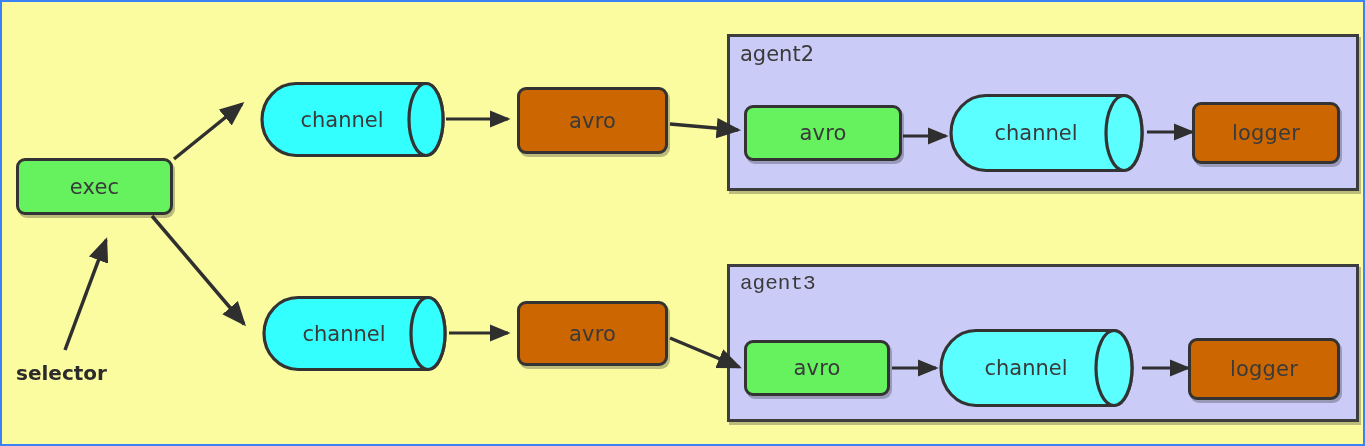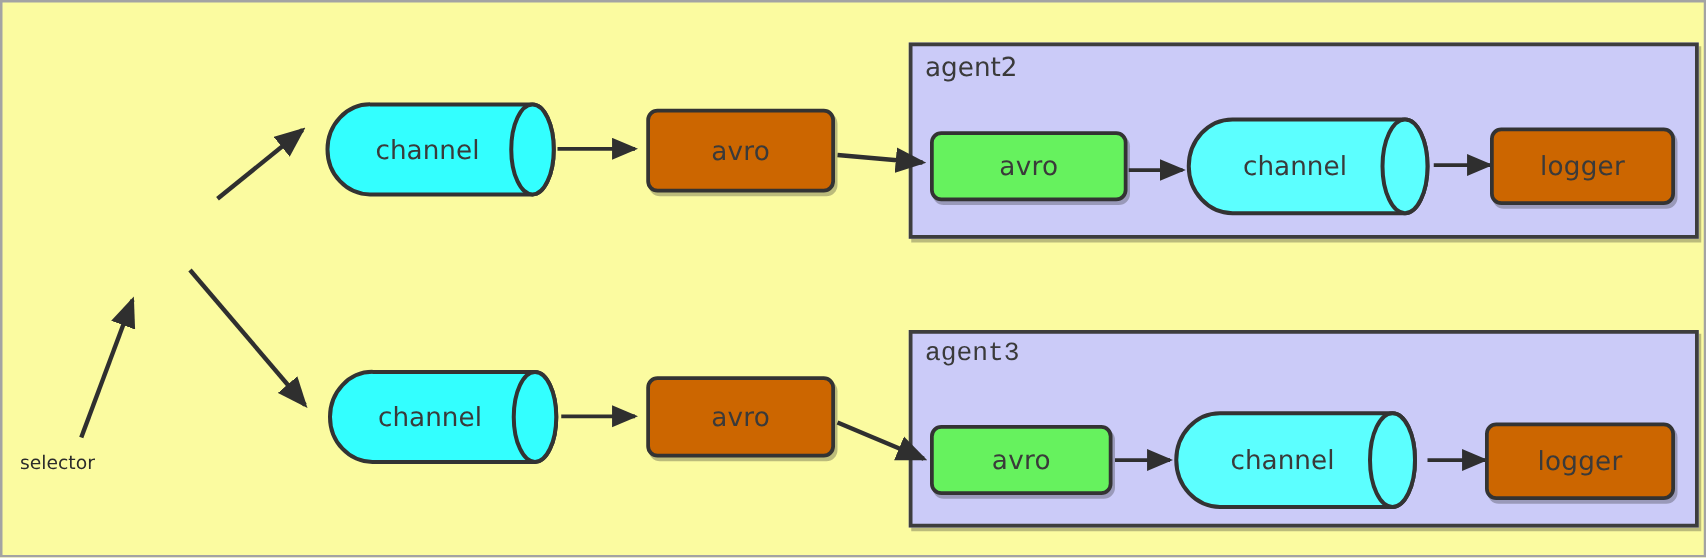--- a/index.html
+++ b/index.html
@@ -5,21 +5,21 @@
   html, body {
     margin: 0;
     padding: 0;
     background: #ffffff;
   }
   #canvas {
     position: relative;
     width: 1365px;
     height: 446px;
     background: #FBFBA0;
-    border: 2px solid #a3a3a3;
+    border: 2px solid #3b82f6;
     box-sizing: border-box;
     font-family: "DejaVu Sans", "Liberation Sans", sans-serif;
     overflow: hidden;
     padding-left: 22px;
   }
   .node {
     position: absolute;
     box-sizing: border-box;
     display: flex;
     align-items: center;
@@ -62,22 +62,22 @@
     z-index: 1;
   }
   .group-label {
     position: absolute;
     color: #3a3a3a;
     font-size: 21px;
     z-index: 3;
   }
   .selector-label {
     position: absolute;
-    font-size: 15px;
-    font-weight: normal;
+    font-size: 20px;
+    font-weight: bold;
     color: #2b2b2b;
     z-index: 5;
   }
   #edges {
     position: absolute;
     top: 0; left: 0;
     width: 1365px;
     height: 446px;
     z-index: 3;
     pointer-events: none;
@@ -115,20 +115,23 @@
 
     <path d="M63,348 L104,238" fill="none" stroke="#2f2f2f" stroke-width="3.5" marker-end="url(#ah)"></path>
   </svg>
 
   <div class="group-box" style="left:725px; top:32px; width:632px; height:157px;"></div>
   <div class="group-label" style="left:738px; top:40px;">agent2</div>
 
   <div class="group-box" style="left:725px; top:262px; width:632px; height:158px;"></div>
   <div class="group-label" style="left:738px; top:270px;font-family:Liberation Mono, monospace;">agent3</div>
 
+  <div class="node rect green" style="left:14px; top:156px; width:157px; height:57px;">
+    <span>exec</span>
+  </div>
 
   <div class="cyl-wrap" style="left:258px; top:79px; width:186px; height:77px;">
     <svg width="186" height="77" viewBox="0 0 186 77">
       <path d="M36,2.5 H166 A 17,36 0 0 1 166,74.5 H36 A 34,36 0 0 1 36,2.5 Z" fill="#33FFFF" stroke="#333333" stroke-width="3.2" stroke-linejoin="round"></path>
       <ellipse cx="166" cy="38.5" rx="17" ry="36" fill="#33FFFF" stroke="#333333" stroke-width="3.2"></ellipse>
     </svg>
     <div class="cyl-label">
         <span>channel</span>
       </div>
   </div>

